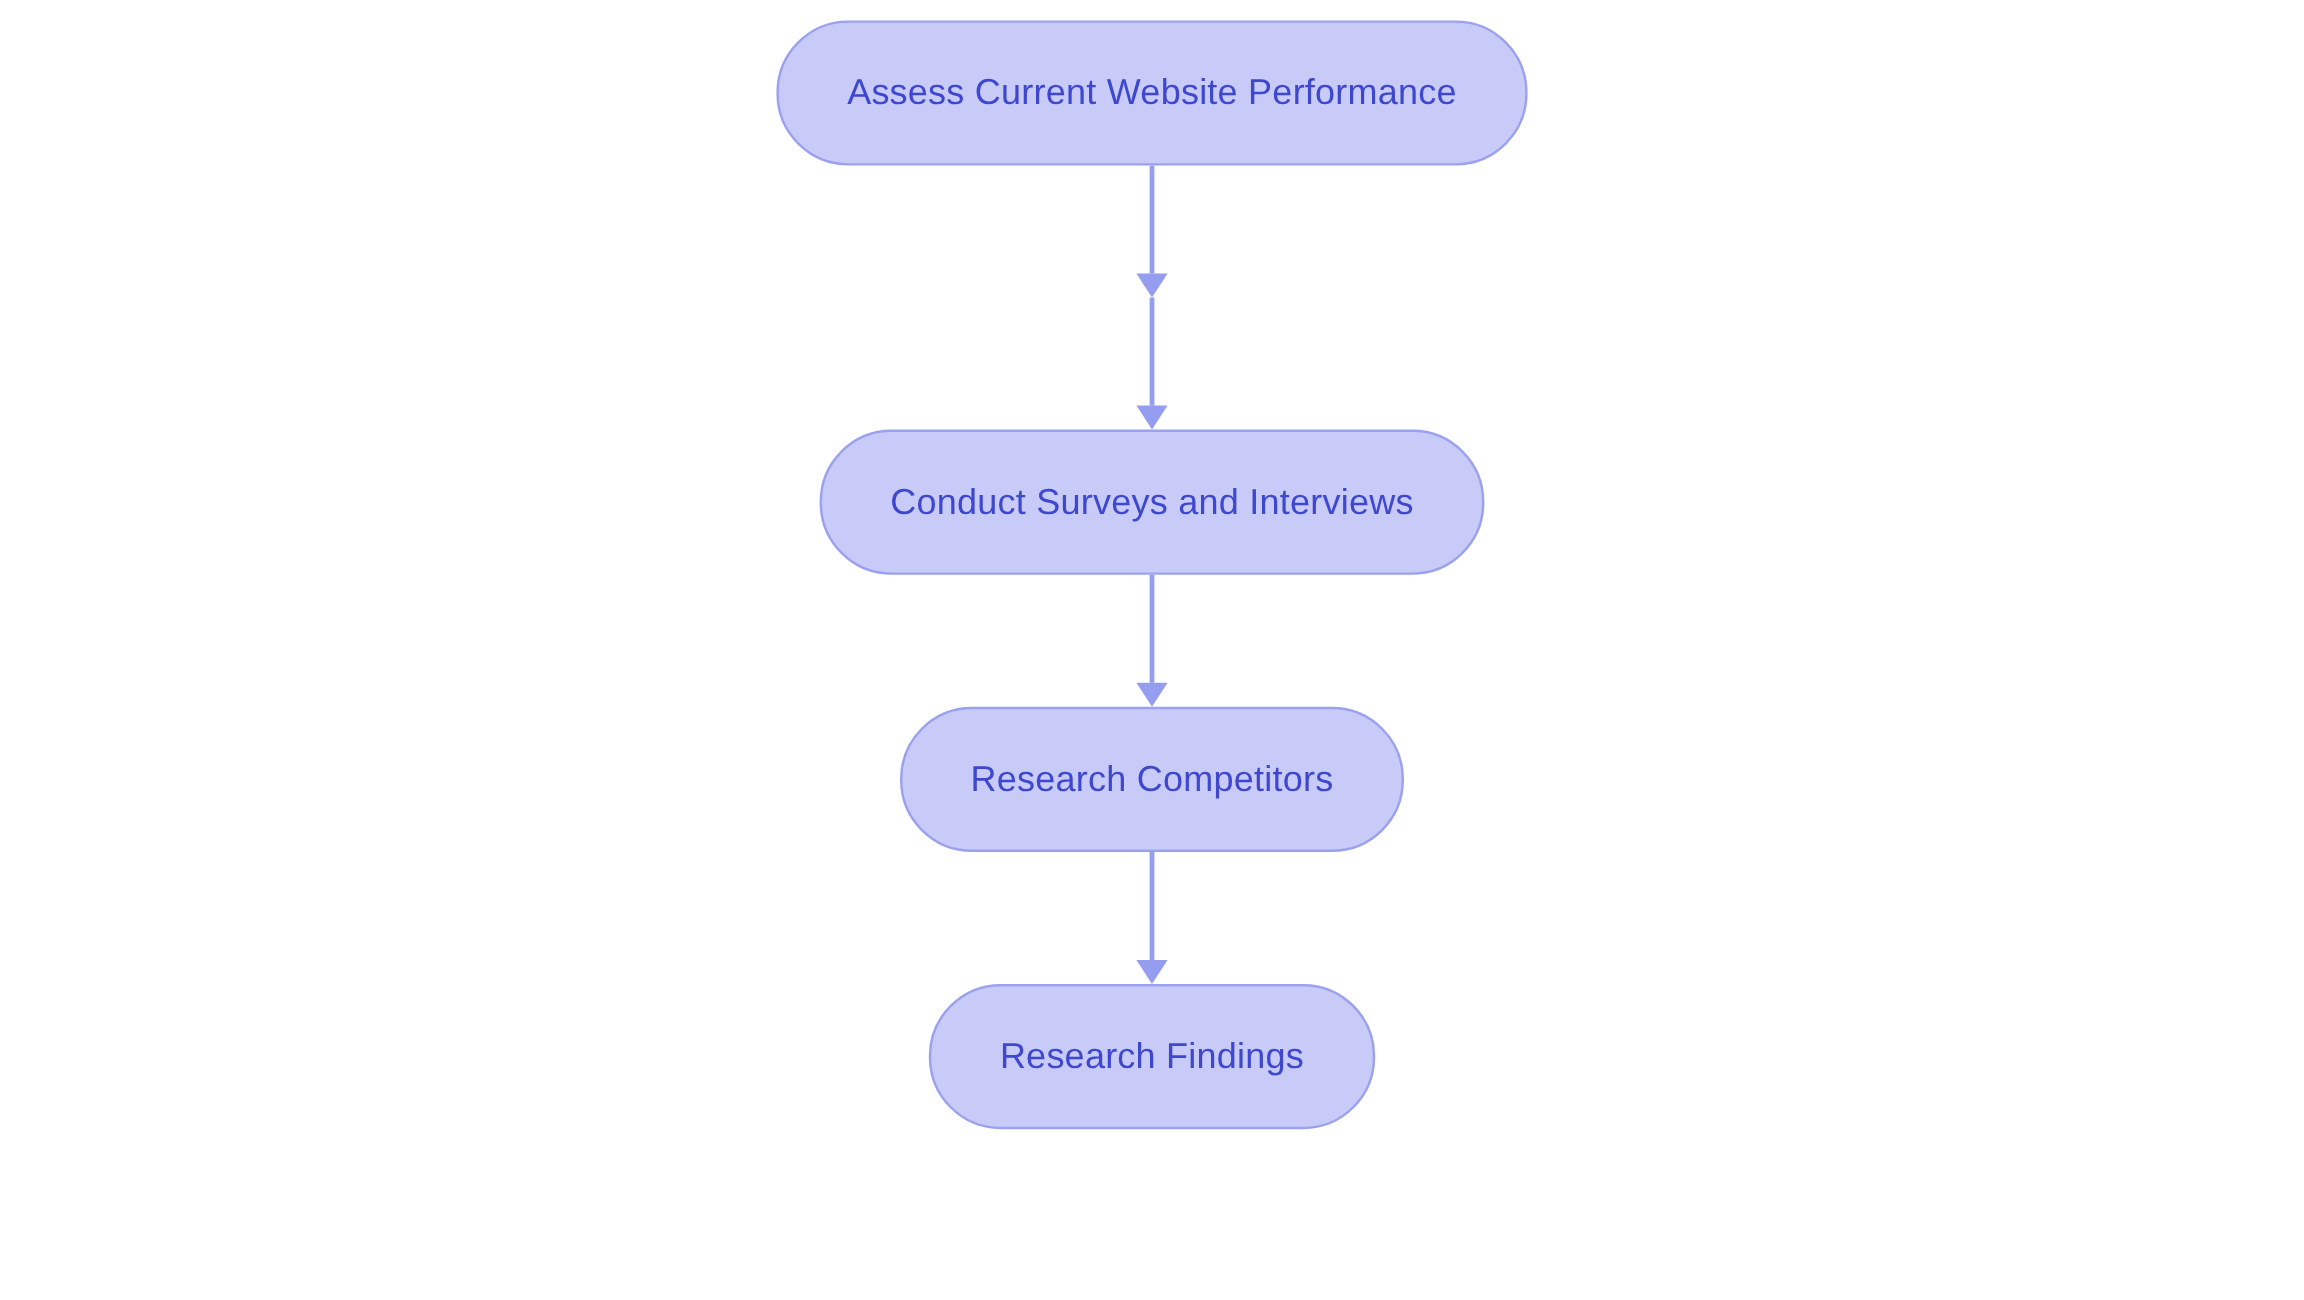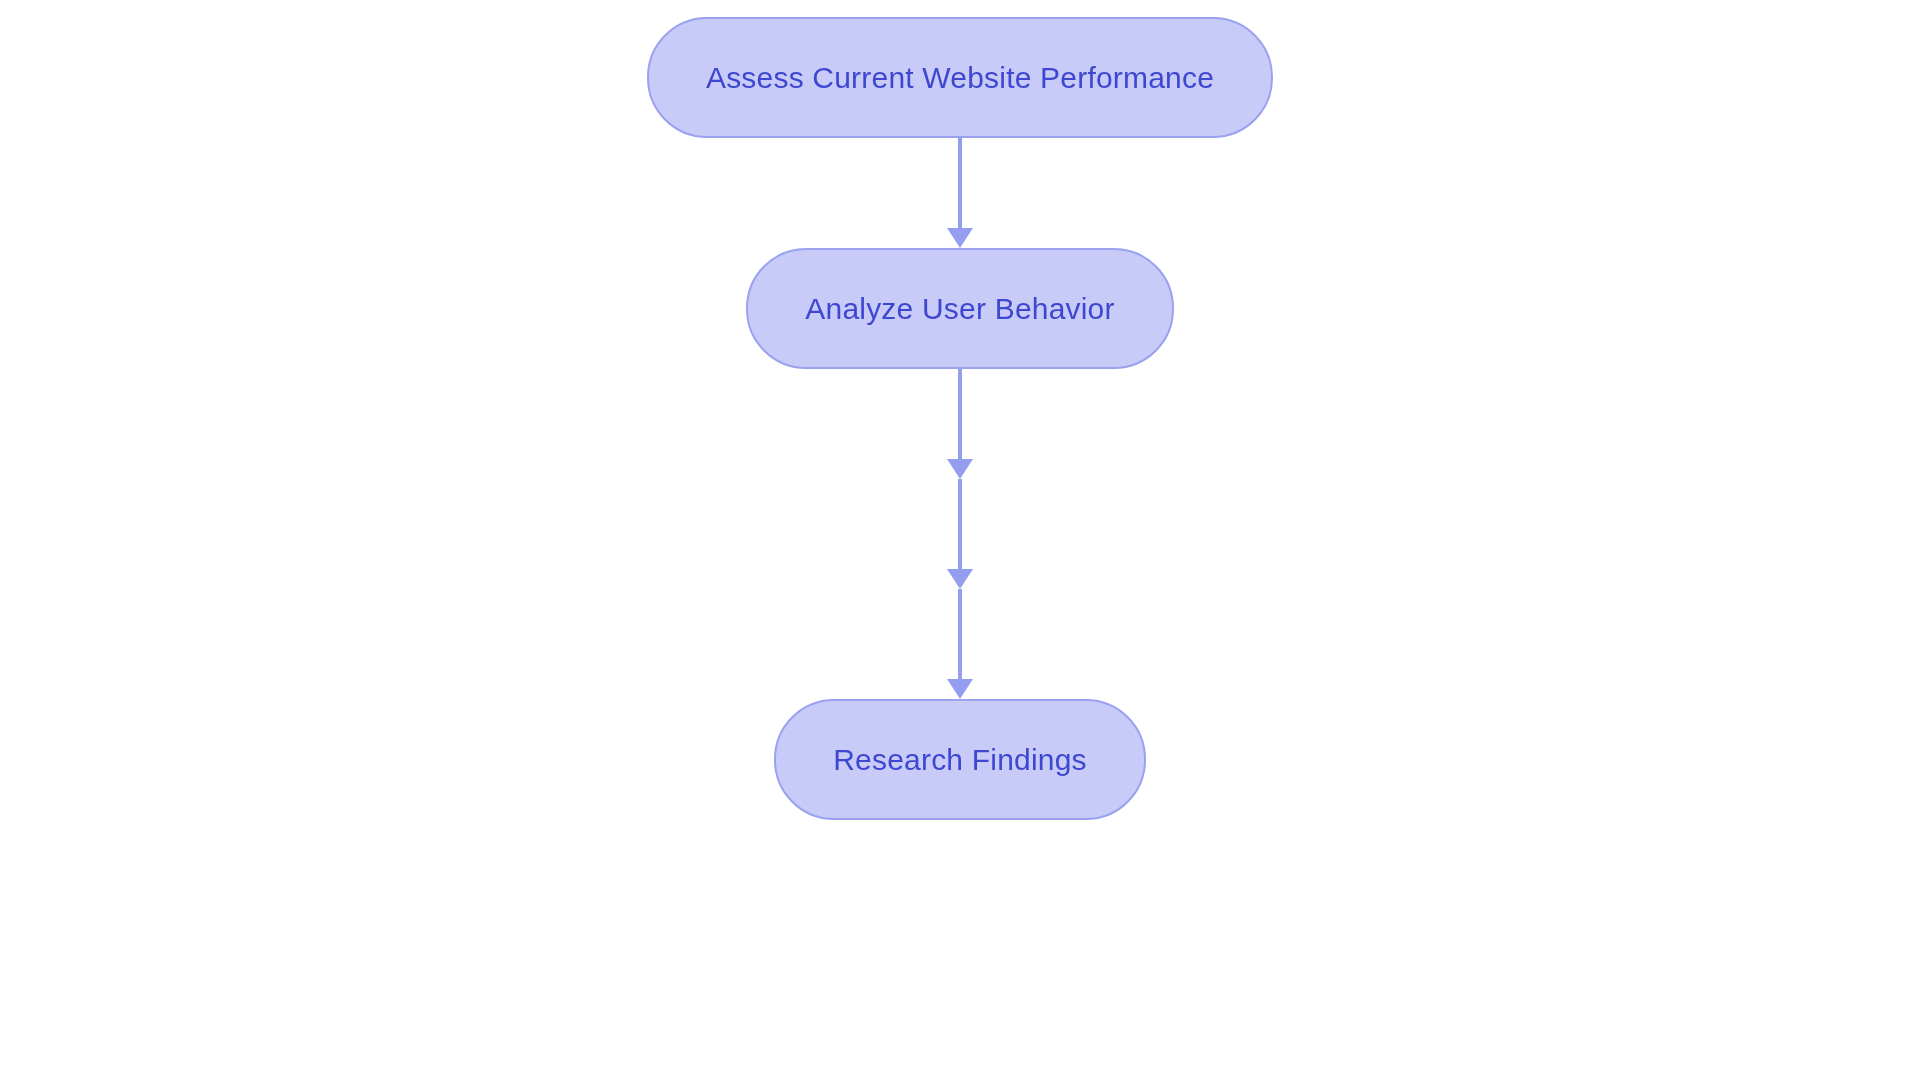--- a/index.html
+++ b/index.html
@@ -79,35 +79,38 @@
   <div id="flow" class="flow">
   <div class="node">
     <span class="node-label">Assess Current Website Performance</span>
   </div>
 
   <div class="connector">
     <div class="connector-line"></div>
     <div class="connector-head"></div>
   </div>
 
+
+  <div class="connector">
+    <div class="connector-line"></div>
+    <div class="connector-head"></div>
+  </div>
+
   <div class="node">
-    <span class="node-label">Analyze User Behavior</span>
+    <span class="node-label">Conduct Surveys and Interviews</span>
   </div>
 
   <div class="connector">
     <div class="connector-line"></div>
     <div class="connector-head"></div>
   </div>
 
-
-  <div class="connector">
-    <div class="connector-line"></div>
-    <div class="connector-head"></div>
+  <div class="node">
+    <span class="node-label">Research Competitors</span>
   </div>
-
 
   <div class="connector">
     <div class="connector-line"></div>
     <div class="connector-head"></div>
   </div>
 
   <div class="node">
     <span class="node-label">Research Findings</span>
   </div>
 </div>

